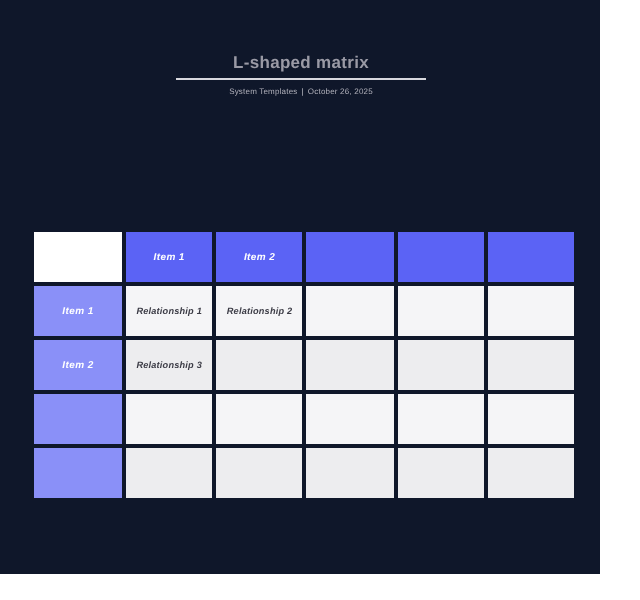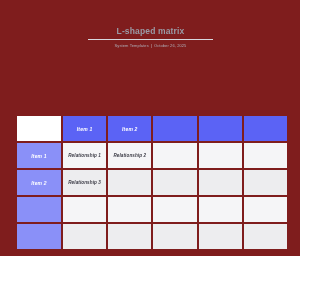--- a/index.html
+++ b/index.html
@@ -10,22 +10,22 @@
     width: 300px;
     height: 300px;
     background: #ffffff;
     font-family: "Liberation Sans", sans-serif;
     overflow: hidden;
   }
 
   .page {
     position: relative;
     width: 300px;
-    height: 256px;
-    background: #7f1d1d;
+    height: 287px;
+    background: #0f172a;
   }
 
   
   .doc-header {
     position: absolute;
     left: 88px;
     top: 26px;
     width: 125px;
     text-align: center;
   }

